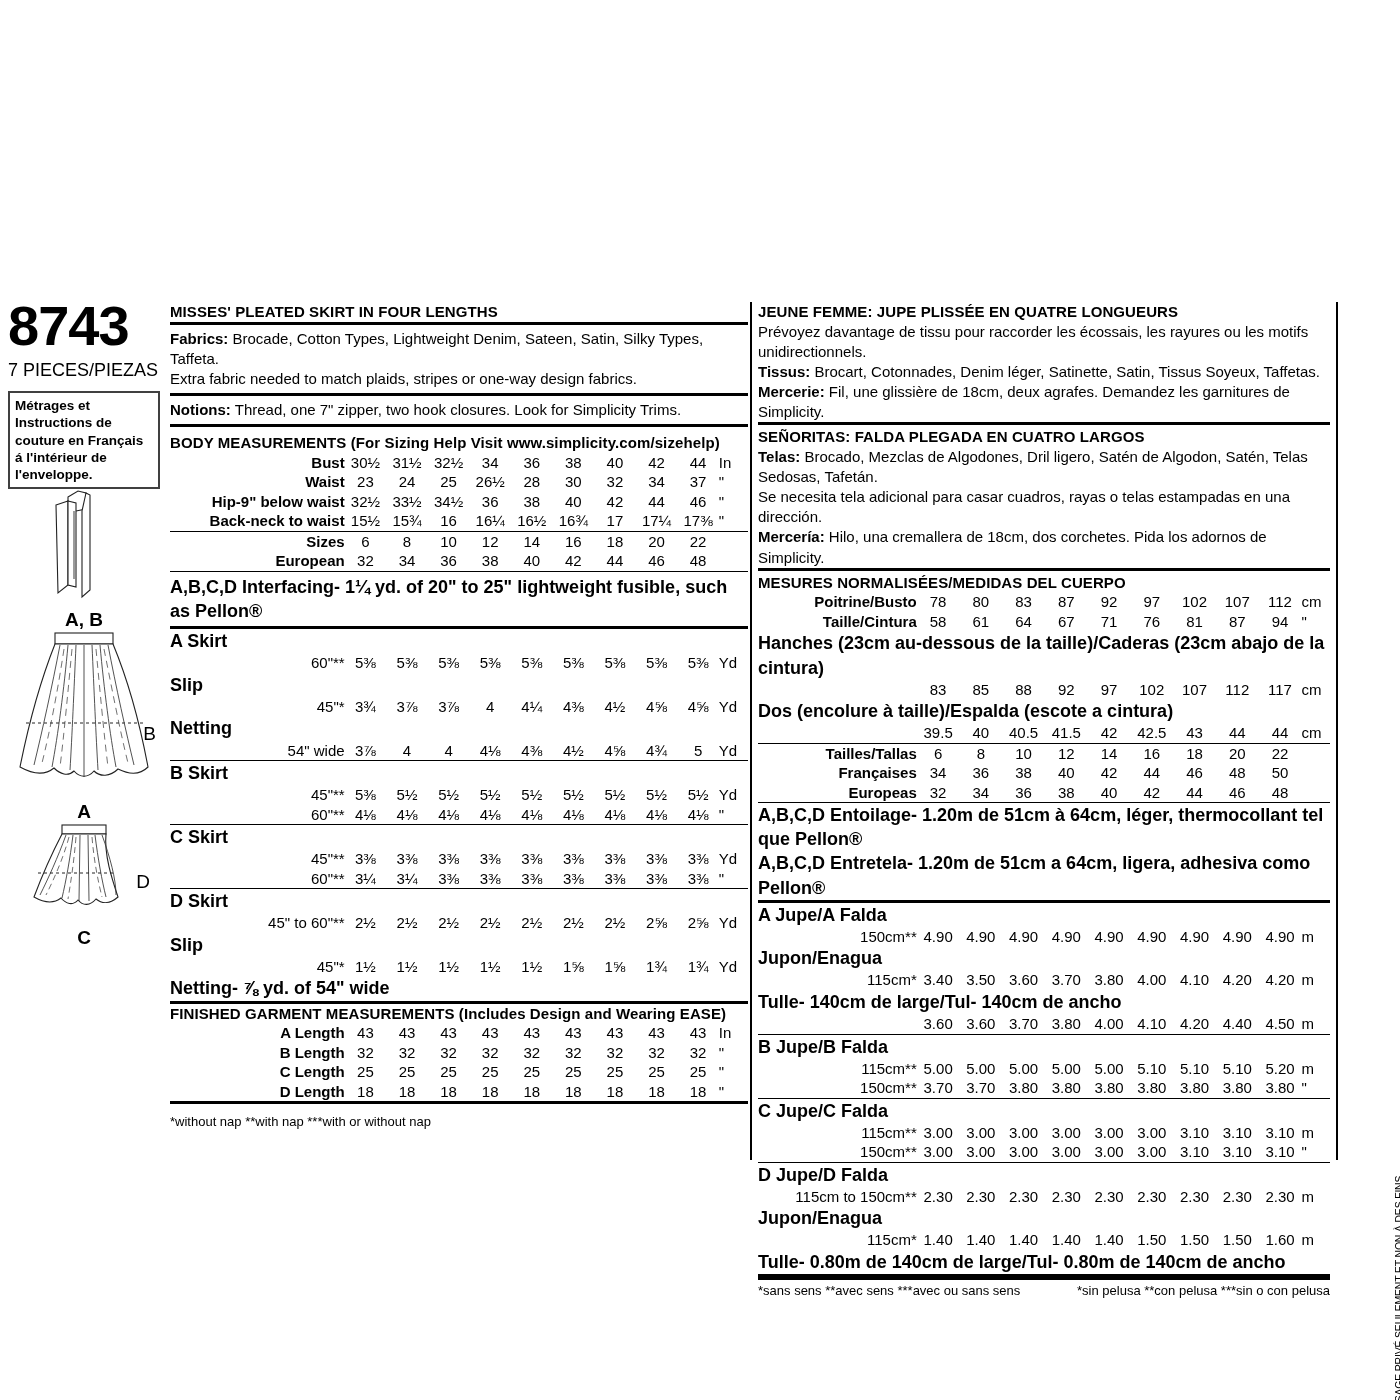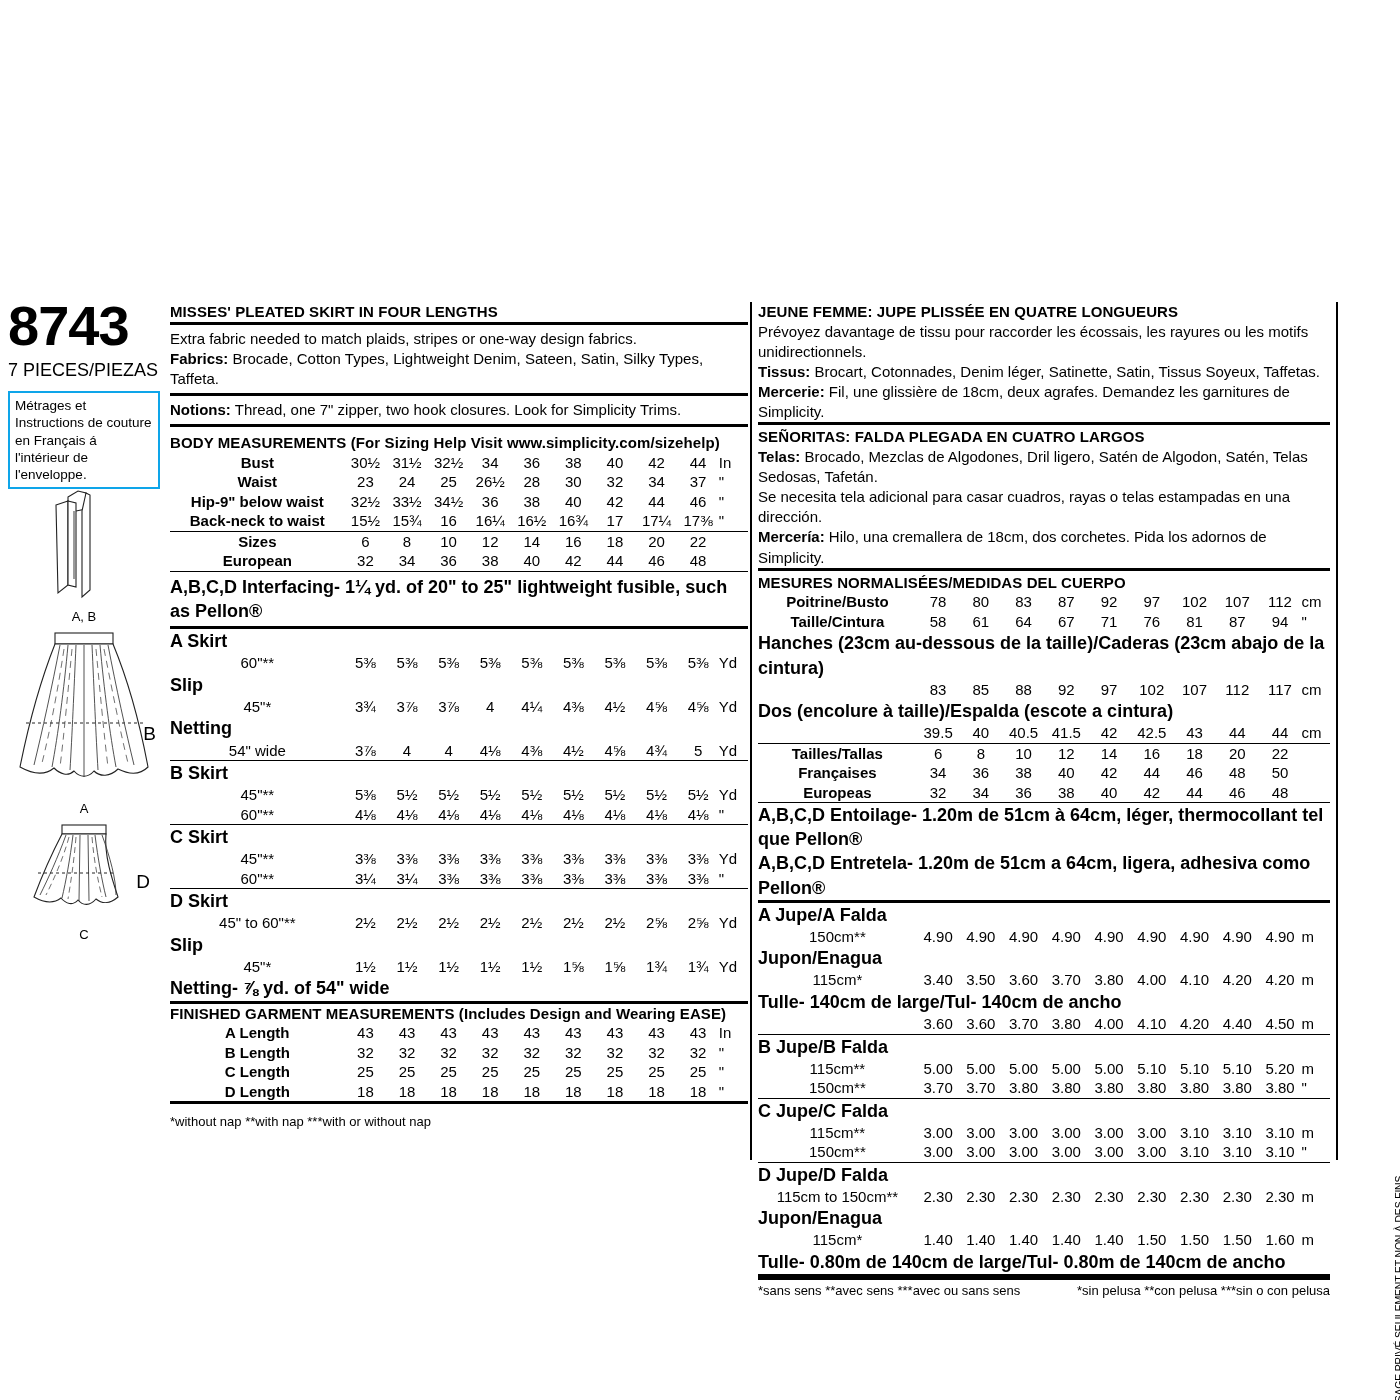--- a/index.html
+++ b/index.html
@@ -13,27 +13,27 @@
   .page{position:relative;width:1316px;height:1400px;margin-top:20px;}
 
   
   .leftcol{position:absolute;left:8px;top:278px;width:152px;}
   .pattern-number{
     font-size:56px;font-weight:bold;letter-spacing:-1px;line-height:1;
     font-family:"Liberation Sans", sans-serif;
   }
   .pieces{font-size:18px;font-weight:normal;margin-top:6px;letter-spacing:0px;}
   .french-box{
-    border:2px solid #0ea5e9;margin-top:10px;padding:4px 5px 4px 5px;
-    font-size:13.5px;font-weight:normal;line-height:1.28;
+    border:2px solid #404040;margin-top:10px;padding:4px 5px 4px 5px;
+    font-size:13.5px;font-weight:bold;line-height:1.28;
   }
 
   .illustrations{position:absolute;left:8px;top:455px;width:152px;}
   .illo{position:relative;text-align:center;}
-  .illo-label{font-size:13px;font-weight:normal;margin-top:2px;}
+  .illo-label{font-size:19px;font-weight:bold;margin-top:2px;}
   .side-label{position:absolute;font-size:19px;}
 
   
   .panel{position:absolute;left:170px;top:282px;width:1160px;height:858px;}
   .vdiv{position:absolute;left:750px;top:282px;width:2px;height:858px;background:#000;}
   .vdiv2{position:absolute;left:1336px;top:282px;width:2px;height:858px;background:#000;}
 
   .col-l{position:absolute;left:0;top:0;width:578px;}
   .col-r{position:absolute;left:588px;top:0;width:572px;}
 
@@ -42,21 +42,21 @@
   .hr-thin{border-top:1.5px solid #000;margin:0;}
 
   .head{font-size:15px;font-weight:bold;line-height:1.32;letter-spacing:0.1px;}
   .body-t{font-size:15px;line-height:1.34;}
   .b{font-weight:bold;}
   .sec-pad{padding:4px 0 4px 0;}
 
   
   table.mt{border-collapse:collapse;width:100%;font-size:15px;table-layout:fixed;}
   table.mt td{padding:0;line-height:1.30;white-space:nowrap;}
-  td.lbl{text-align:center;width:168px;font-weight:bold;}
+  td.lbl{text-align:right;width:168px;font-weight:bold;}
   td.lbl.nb{font-weight:normal;}
   td.num{text-align:center;width:40px;}
   td.unit{text-align:left;width:28px;padding-left:6px;}
 
   table.mtr td.lbl{width:156px;}
   table.mtr td.num{width:42px;}
 
   .rowtitle{font-size:18px;font-weight:bold;line-height:1.34;}
   .footnote{font-size:13px;line-height:1.3;}
 
@@ -163,22 +163,22 @@
   <div class="vdiv2"></div>
 
   <div class="panel">
 
     <div class="col-l">
 
       <div class="head">MISSES' PLEATED SKIRT IN FOUR LENGTHS</div>
       <div class="hr-thick"></div>
 
       <div class="sec-pad">
+        <div class="body-t"><span class="b">Fabrics:</span><span> Brocade, Cotton Types, Lightweight Denim, Sateen, Satin, Silky Types, Taffeta.</span></div>
         <div class="body-t">Extra fabric needed to match plaids, stripes or one-way design fabrics.</div>
-        <div class="body-t"><span class="b">Fabrics:</span><span> Brocade, Cotton Types, Lightweight Denim, Sateen, Satin, Silky Types, Taffeta.</span></div>
       </div>
       <div class="hr-thick"></div>
 
       <div class="sec-pad">
         <div class="body-t"><span class="b">Notions:</span><span> Thread, one 7" zipper, two hook closures. Look for Simplicity Trims.</span></div>
       </div>
       <div class="hr-thick"></div>
 
       <div style="height:6px"></div>
       <div class="head">BODY MEASUREMENTS (For Sizing Help Visit www.simplicity.com/sizehelp)</div>

